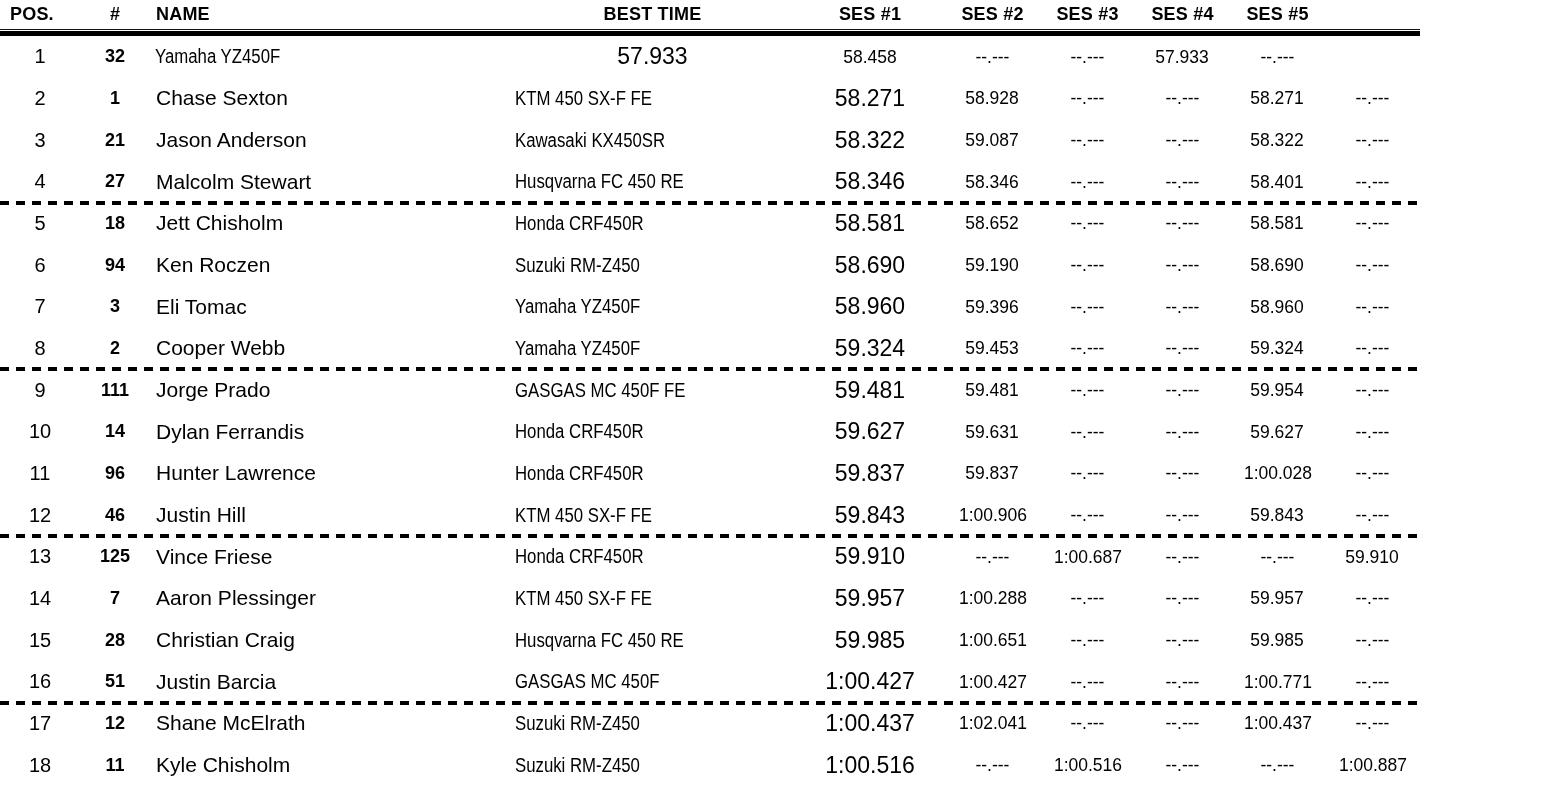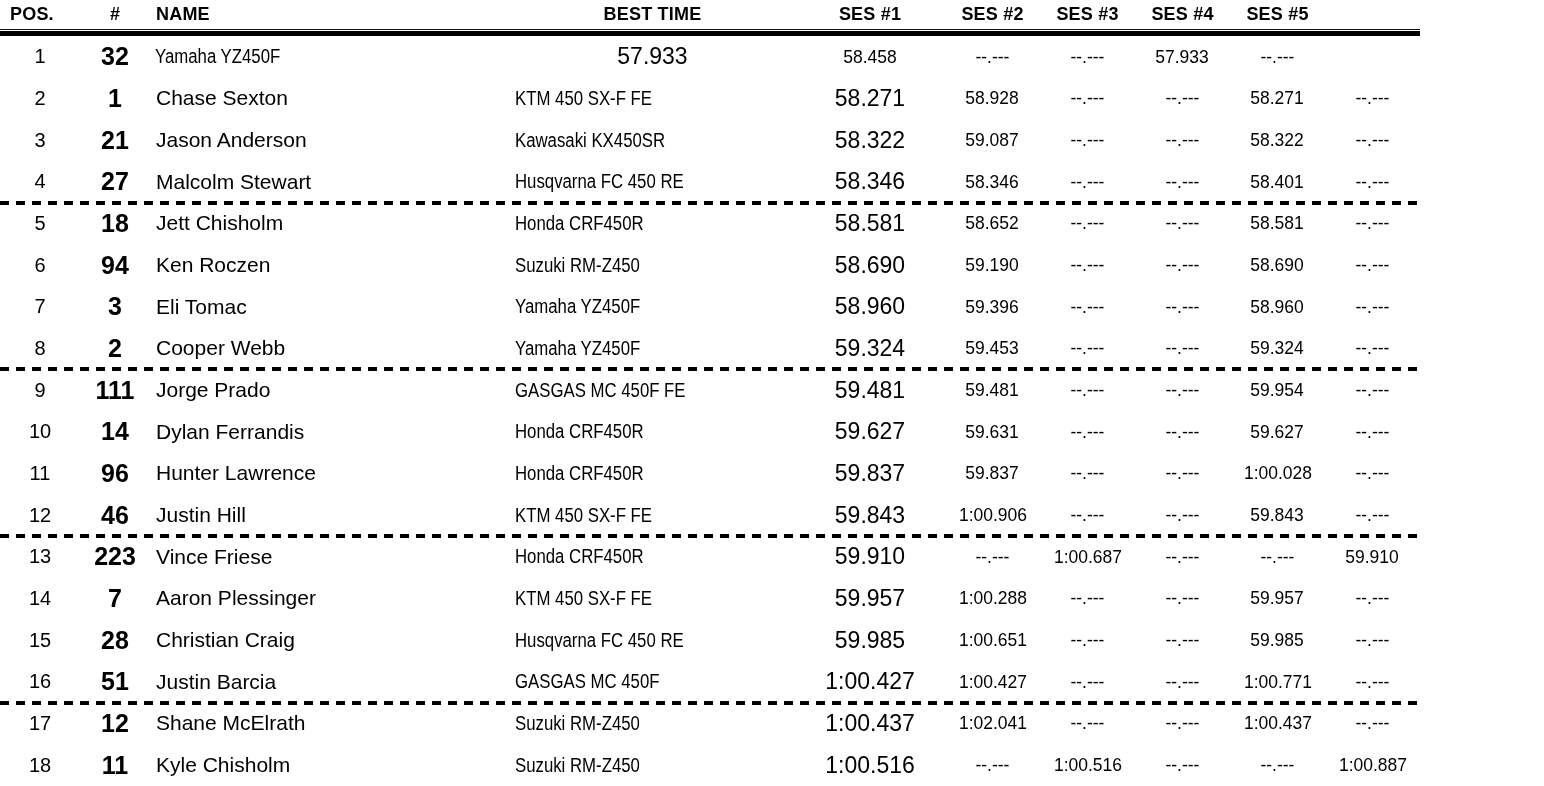--- a/index.html
+++ b/index.html
@@ -32,21 +32,21 @@
     position: relative;
     display: grid; grid-template-columns: var(--cols);
     align-items: center;
   }
   .row.group-end::after {
     content: ""; position: absolute; left: 0; right: 0; bottom: -2px; height: 4px;
     background: repeating-linear-gradient(90deg, #000000 0 9px, transparent 9px 16px);
   }
 
   .c-pos  { text-align: center; font-size: 20px; }
-  .c-num  { text-align: center; font-size: 25px; font-weight: bold; }
+  .c-num  { text-align: center; font-size: 18px; font-weight: bold; }
   .c-name { padding-left: 6px; font-size: 21px; white-space: nowrap; }
   .c-bike { padding-left: 5px; font-size: 19.5px; white-space: nowrap; }
   .c-bike .narrow { display: inline-block; transform: scaleX(0.86); transform-origin: left center; }
   .c-best { text-align: center; font-size: 23px; white-space: nowrap; }
   .c-ses  { text-align: center; font-size: 19px; white-space: nowrap; }
   .c-ses .narrow { display: inline-block; transform: scaleX(0.92); transform-origin: center center; }
 </style>
 </head>
 <body>
 
@@ -205,21 +205,21 @@
       <div class="c-bike"><span class="narrow val">KTM 450 SX-F FE</span></div>
       <div class="c-best">59.843</div>
       <div class="c-ses"><span class="narrow sesval">1:00.906</span></div>
       <div class="c-ses"><span class="narrow sesval">--.---</span></div>
       <div class="c-ses"><span class="narrow sesval">--.---</span></div>
       <div class="c-ses"><span class="narrow sesval">59.843</span></div>
       <div class="c-ses"><span class="narrow sesval">--.---</span></div>
     </div>
       <div class="row">
       <div class="c-pos">13</div>
-      <div class="c-num">223</div>
+      <div class="c-num">125</div>
       <div class="c-name">Vince Friese</div>
       <div class="c-bike"><span class="narrow val">Honda CRF450R</span></div>
       <div class="c-best">59.910</div>
       <div class="c-ses"><span class="narrow sesval">--.---</span></div>
       <div class="c-ses"><span class="narrow sesval">1:00.687</span></div>
       <div class="c-ses"><span class="narrow sesval">--.---</span></div>
       <div class="c-ses"><span class="narrow sesval">--.---</span></div>
       <div class="c-ses"><span class="narrow sesval">59.910</span></div>
     </div>
       <div class="row">

